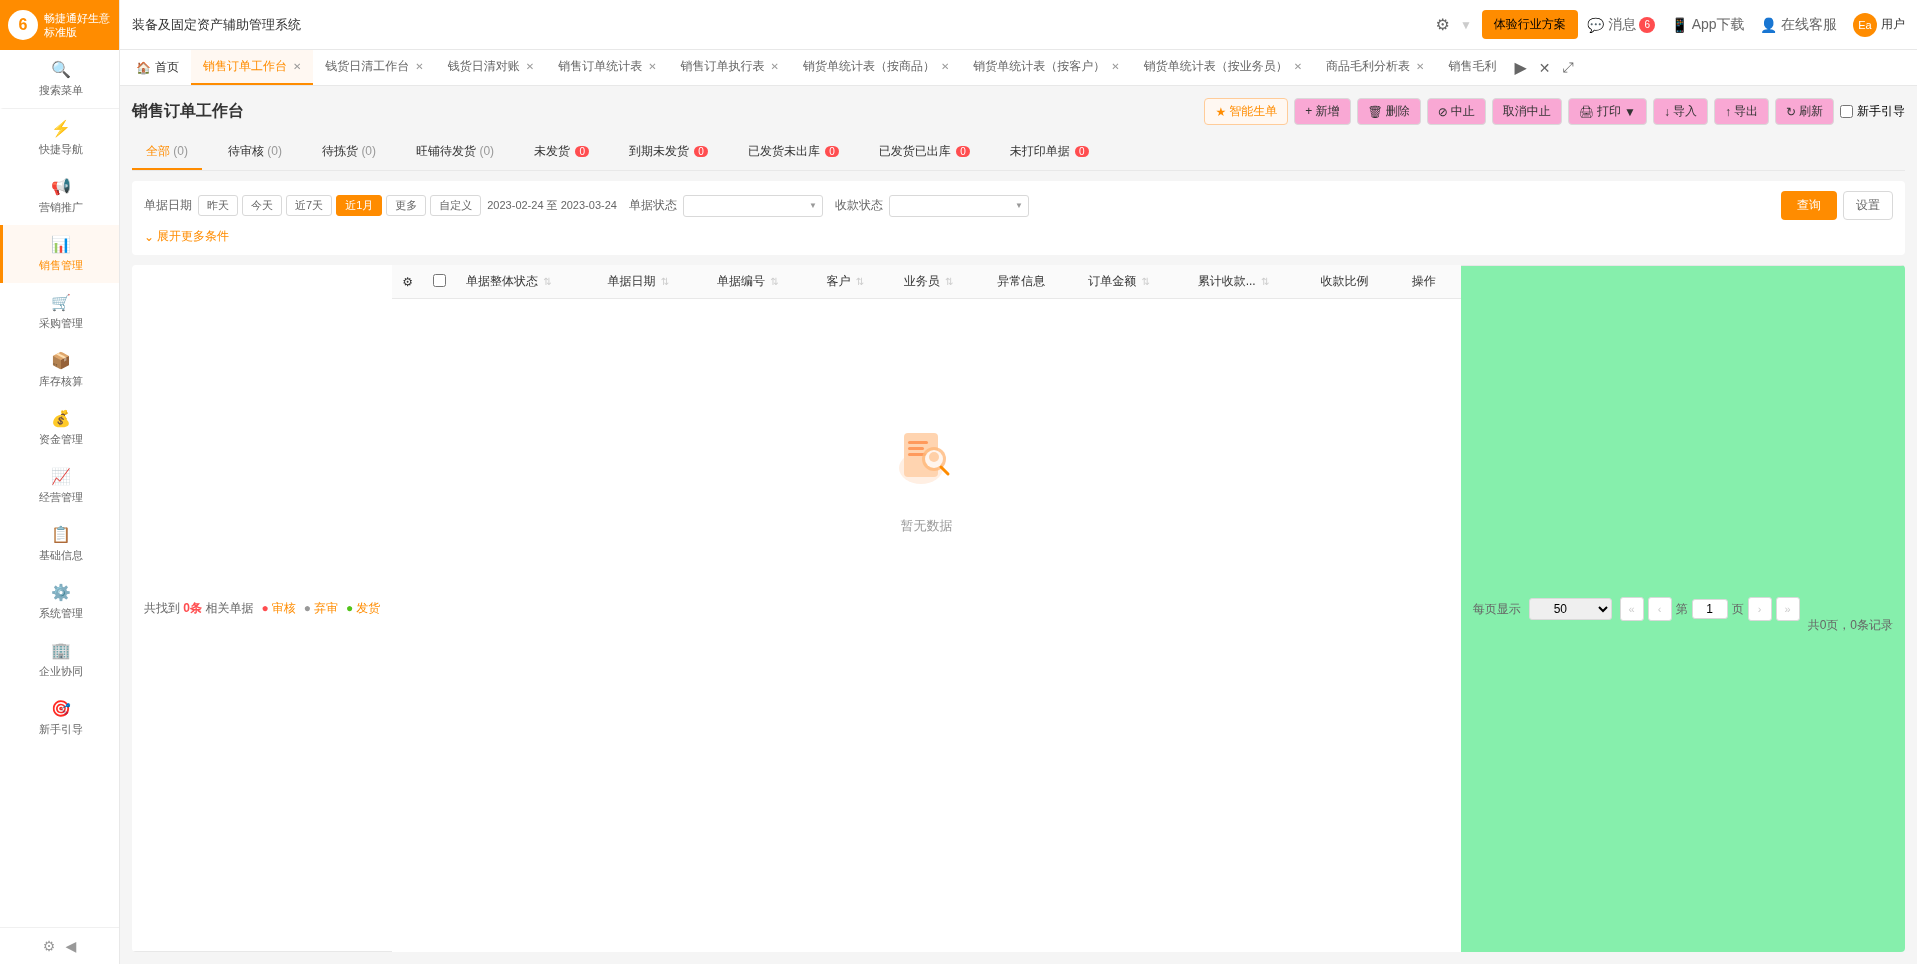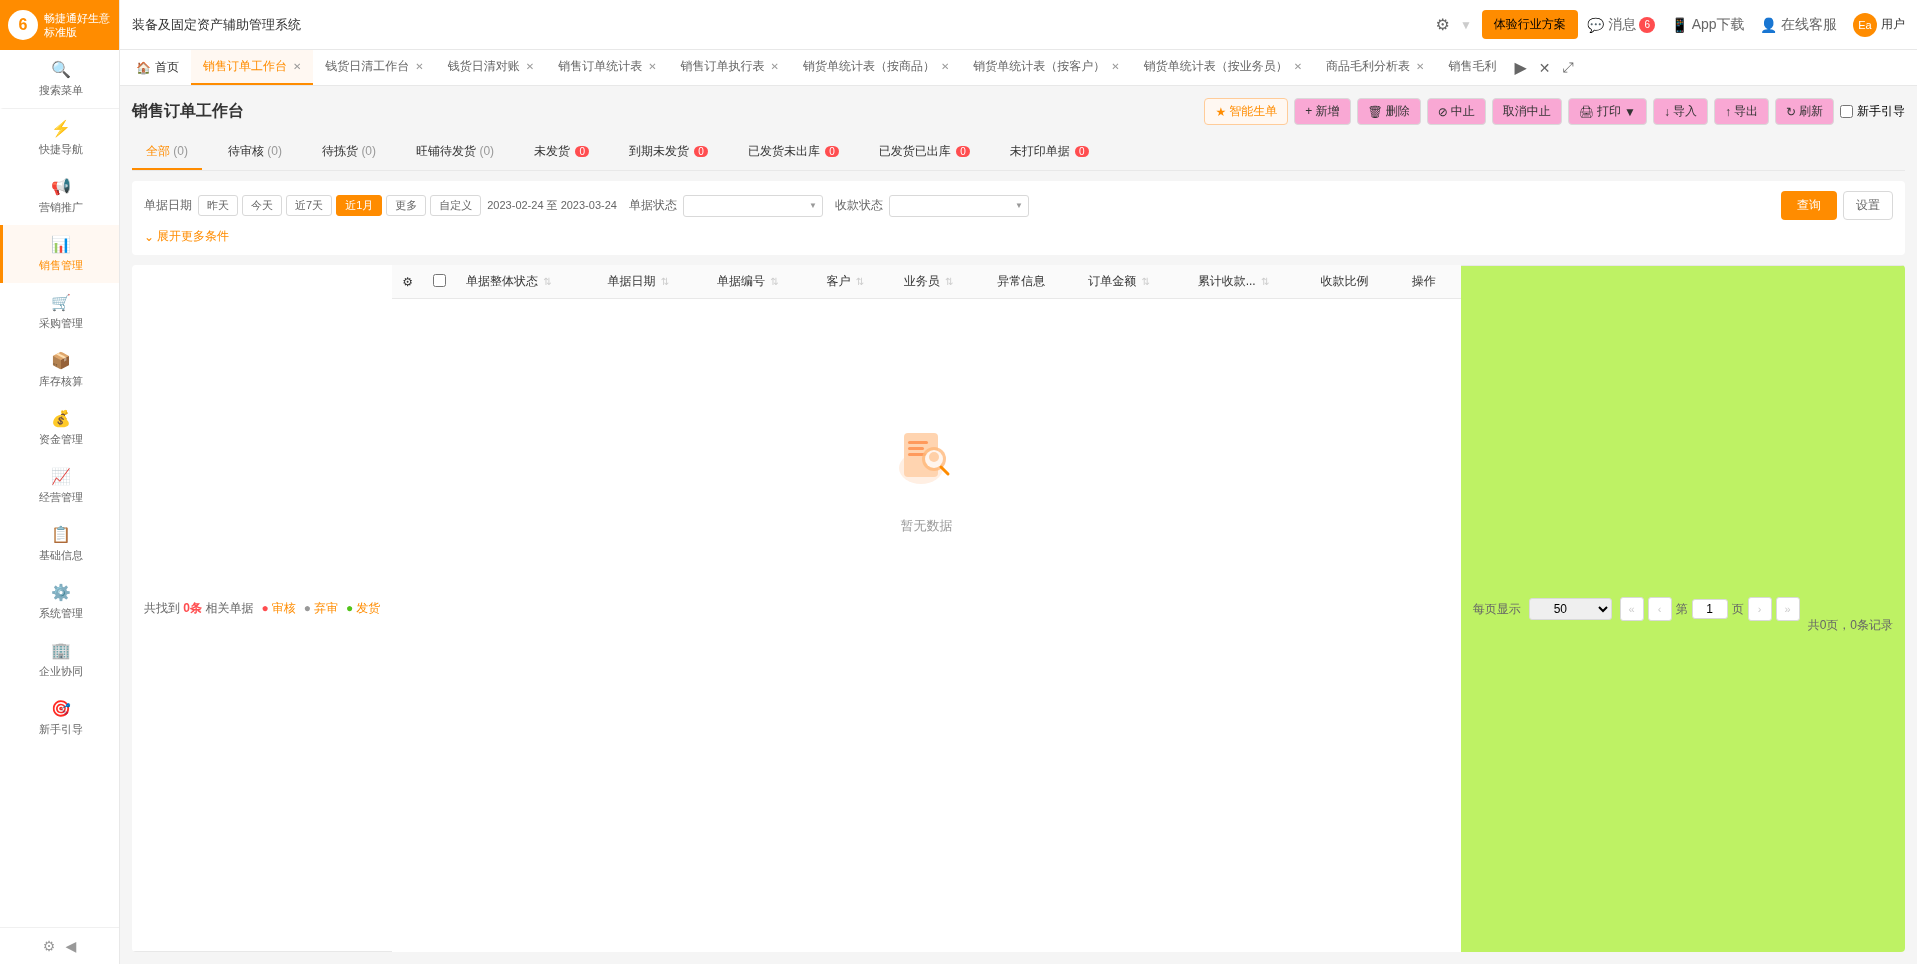--- a/index.html
+++ b/index.html
@@ -89,21 +89,21 @@
     .data-table th .sort-icon { color: #ccc; font-size: 10px; margin-left: 2px; }
     .checkbox-col { width: 30px; }
     .settings-col { width: 30px; }
 
     
     .empty-state { flex: 1; display: flex; flex-direction: column; align-items: center; justify-content: center; color: #999; }
     .empty-icon { font-size: 60px; margin-bottom: 10px; }
     .empty-text { font-size: 13px; color: #999; }
 
     
-    .pagination { display: flex; align-items: center; justify-content: flex-end; padding: 8px 12px; border-top: 1px solid #e8e8e8; gap: 8px; background: #bef264; }
+    .pagination { display: flex; align-items: center; justify-content: flex-end; padding: 8px 12px; border-top: 1px solid #e8e8e8; gap: 8px; background: #86efac; }
     .page-size-label { color: #666; font-size: 12px; }
     .page-size-select { border: 1px solid #d9d9d9; border-radius: 3px; padding: 2px 20px; font-size: 12px; }
     .page-nav { display: flex; align-items: center; gap: 4px; }
     .page-btn { width: 24px; height: 24px; border: 1px solid #d9d9d9; border-radius: 3px; cursor: pointer; display: flex; align-items: center; justify-content: center; background: #fff; color: #666; font-size: 11px; }
     .page-btn:disabled { color: #ccc; cursor: not-allowed; }
     .page-input { width: 36px; border: 1px solid #d9d9d9; border-radius: 3px; padding: 2px 4px; text-align: center; font-size: 12px; }
     .total-info { color: #666; font-size: 12px; margin-top: 32px; }
 
     
     .scroll-container { overflow-x: auto; flex: 1; }

